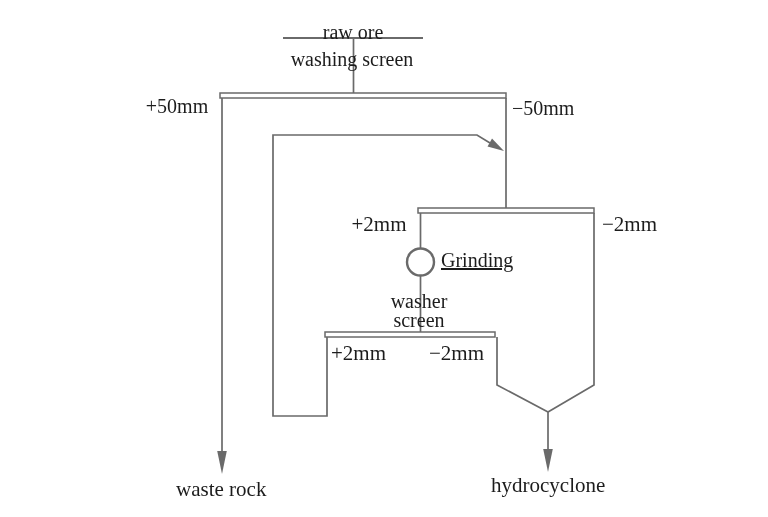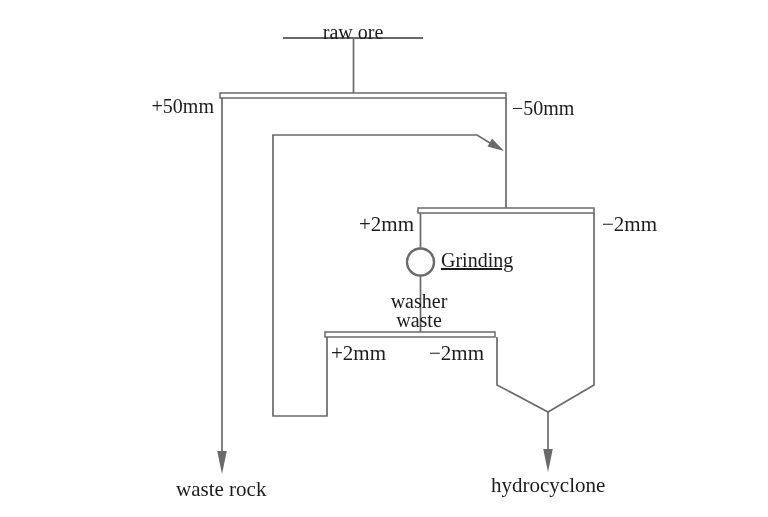--- a/index.html
+++ b/index.html
@@ -18,21 +18,21 @@
     color: var(--line, #6a6a6a);
   }
   .lbl {
     position: absolute;
     white-space: nowrap;
     font-size: 20px;
     line-height: 20px;
     color: var(--text, #1c1c1c);
   }
   .lbl.center { text-align: center; }
-  .lbl.right  { text-align: right; }
+  .lbl.right  { text-align: center; }
   .stack { line-height: 19px; }
   .size-lbl { font-size: 21px; }
   .big-lbl  { font-size: 21px; }
 </style>
 </head>
 <body>
 
 <div class="canvas">
 
   <svg width="768" height="517" viewBox="0 0 768 517">
@@ -60,36 +60,37 @@
     <polyline points="497,337 497,385 548,412" fill="none" stroke="currentColor" stroke-width="1.7"></polyline>
     <polyline points="594,213 594,385 548,412" fill="none" stroke="currentColor" stroke-width="1.7"></polyline>
 
     <line x1="548" y1="412" x2="548" y2="451" stroke="currentColor" stroke-width="1.7"></line>
     <polygon points="548,472 543.2,449 552.8,449" fill="currentColor"></polygon>
   </svg>
 
   <div class="lbl center" style="left:273px; top:10px; width:160px;margin-top:12px;">raw ore</div>
 
   <div class="lbl center stack" style="left:272px; top:50px; width:160px;">
+    <div>washing screen</div>
   </div>
 
   <div class="lbl right" style="left:140px; top:96px; width:74px;">+50mm</div>
 
   <div class="lbl" style="left:512px; top:98px;">−50mm</div>
 
 
   <div class="lbl right size-lbl" style="left:344px; top:214px; width:70px;">+2mm</div>
 
   <div class="lbl size-lbl" style="left:602px; top:214px;">−2mm</div>
 
   <div class="lbl" style="left:441px; top:250px;text-decoration:underline;">Grinding</div>
 
   <div class="lbl center stack" style="left:339px; top:292px; width:160px;">
     <div>washer</div>
-    <div>waste</div>
+    <div>screen</div>
   </div>
 
   <div class="lbl size-lbl" style="left:331px; top:343px;">+2mm</div>
 
   <div class="lbl size-lbl" style="left:429px; top:343px;">−2mm</div>
 
   <div class="lbl big-lbl" style="left:176px; top:479px;">waste rock</div>
 
   <div class="lbl big-lbl" style="left:491px; top:475px;">hydrocyclone</div>
 

